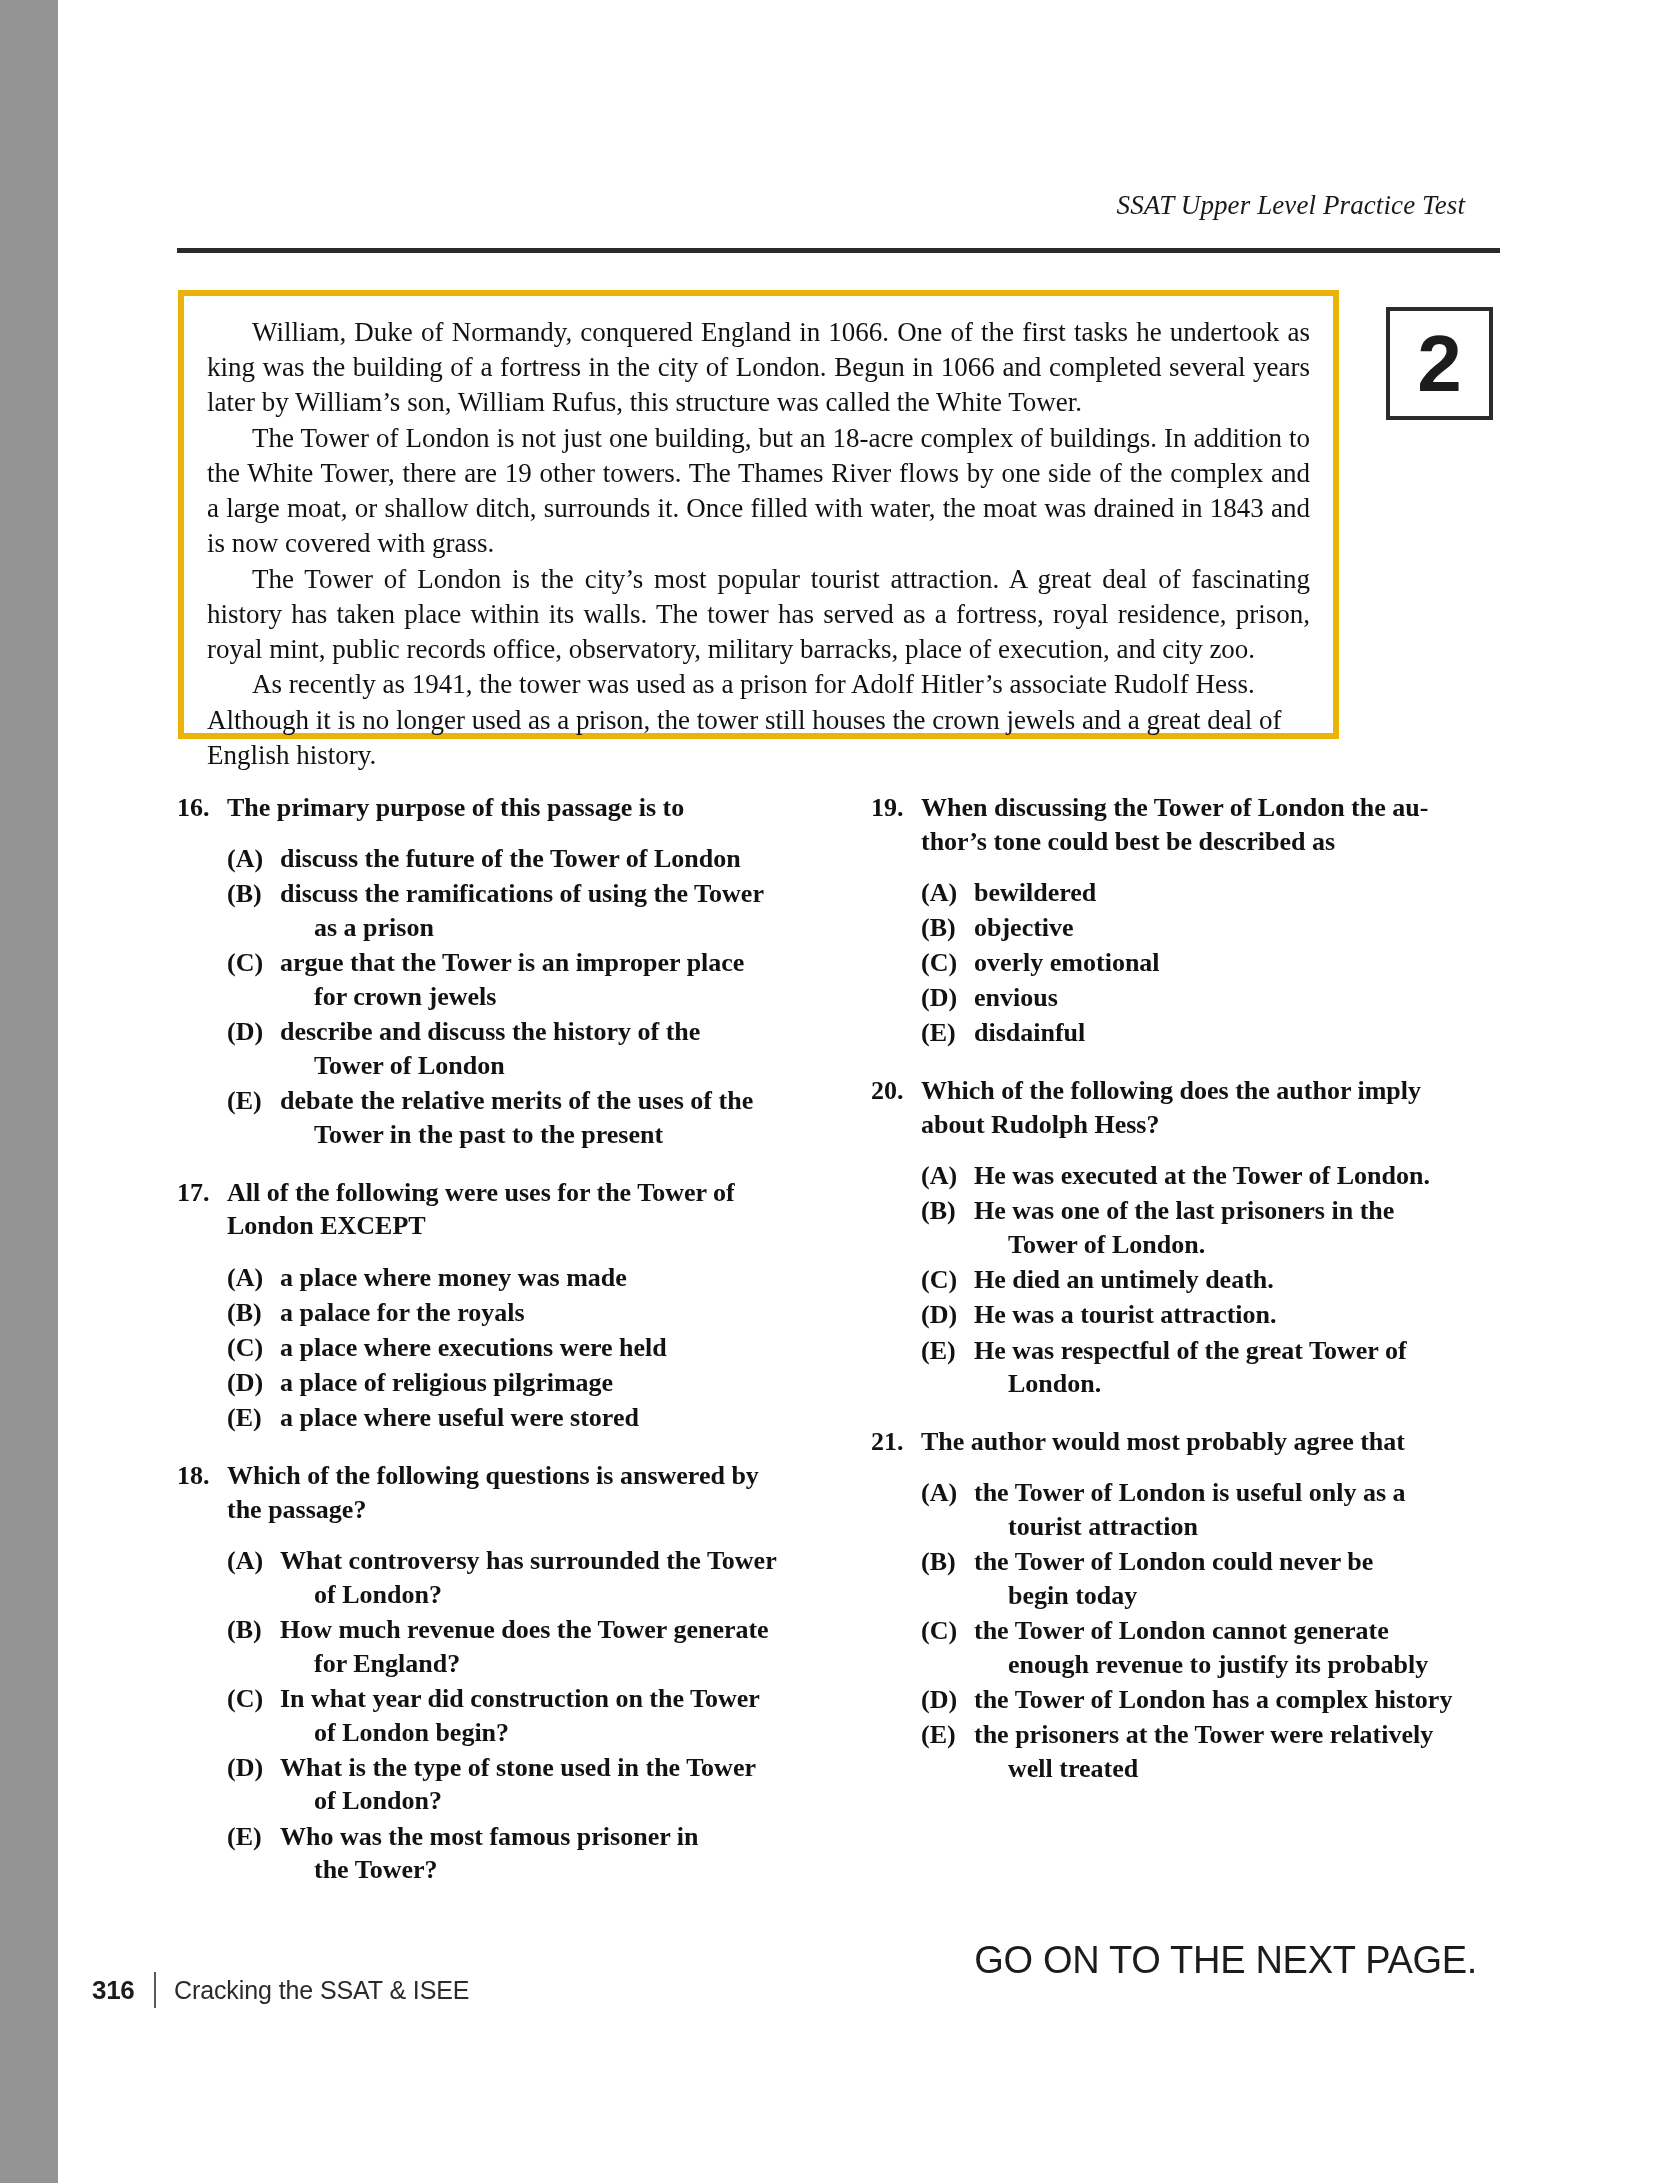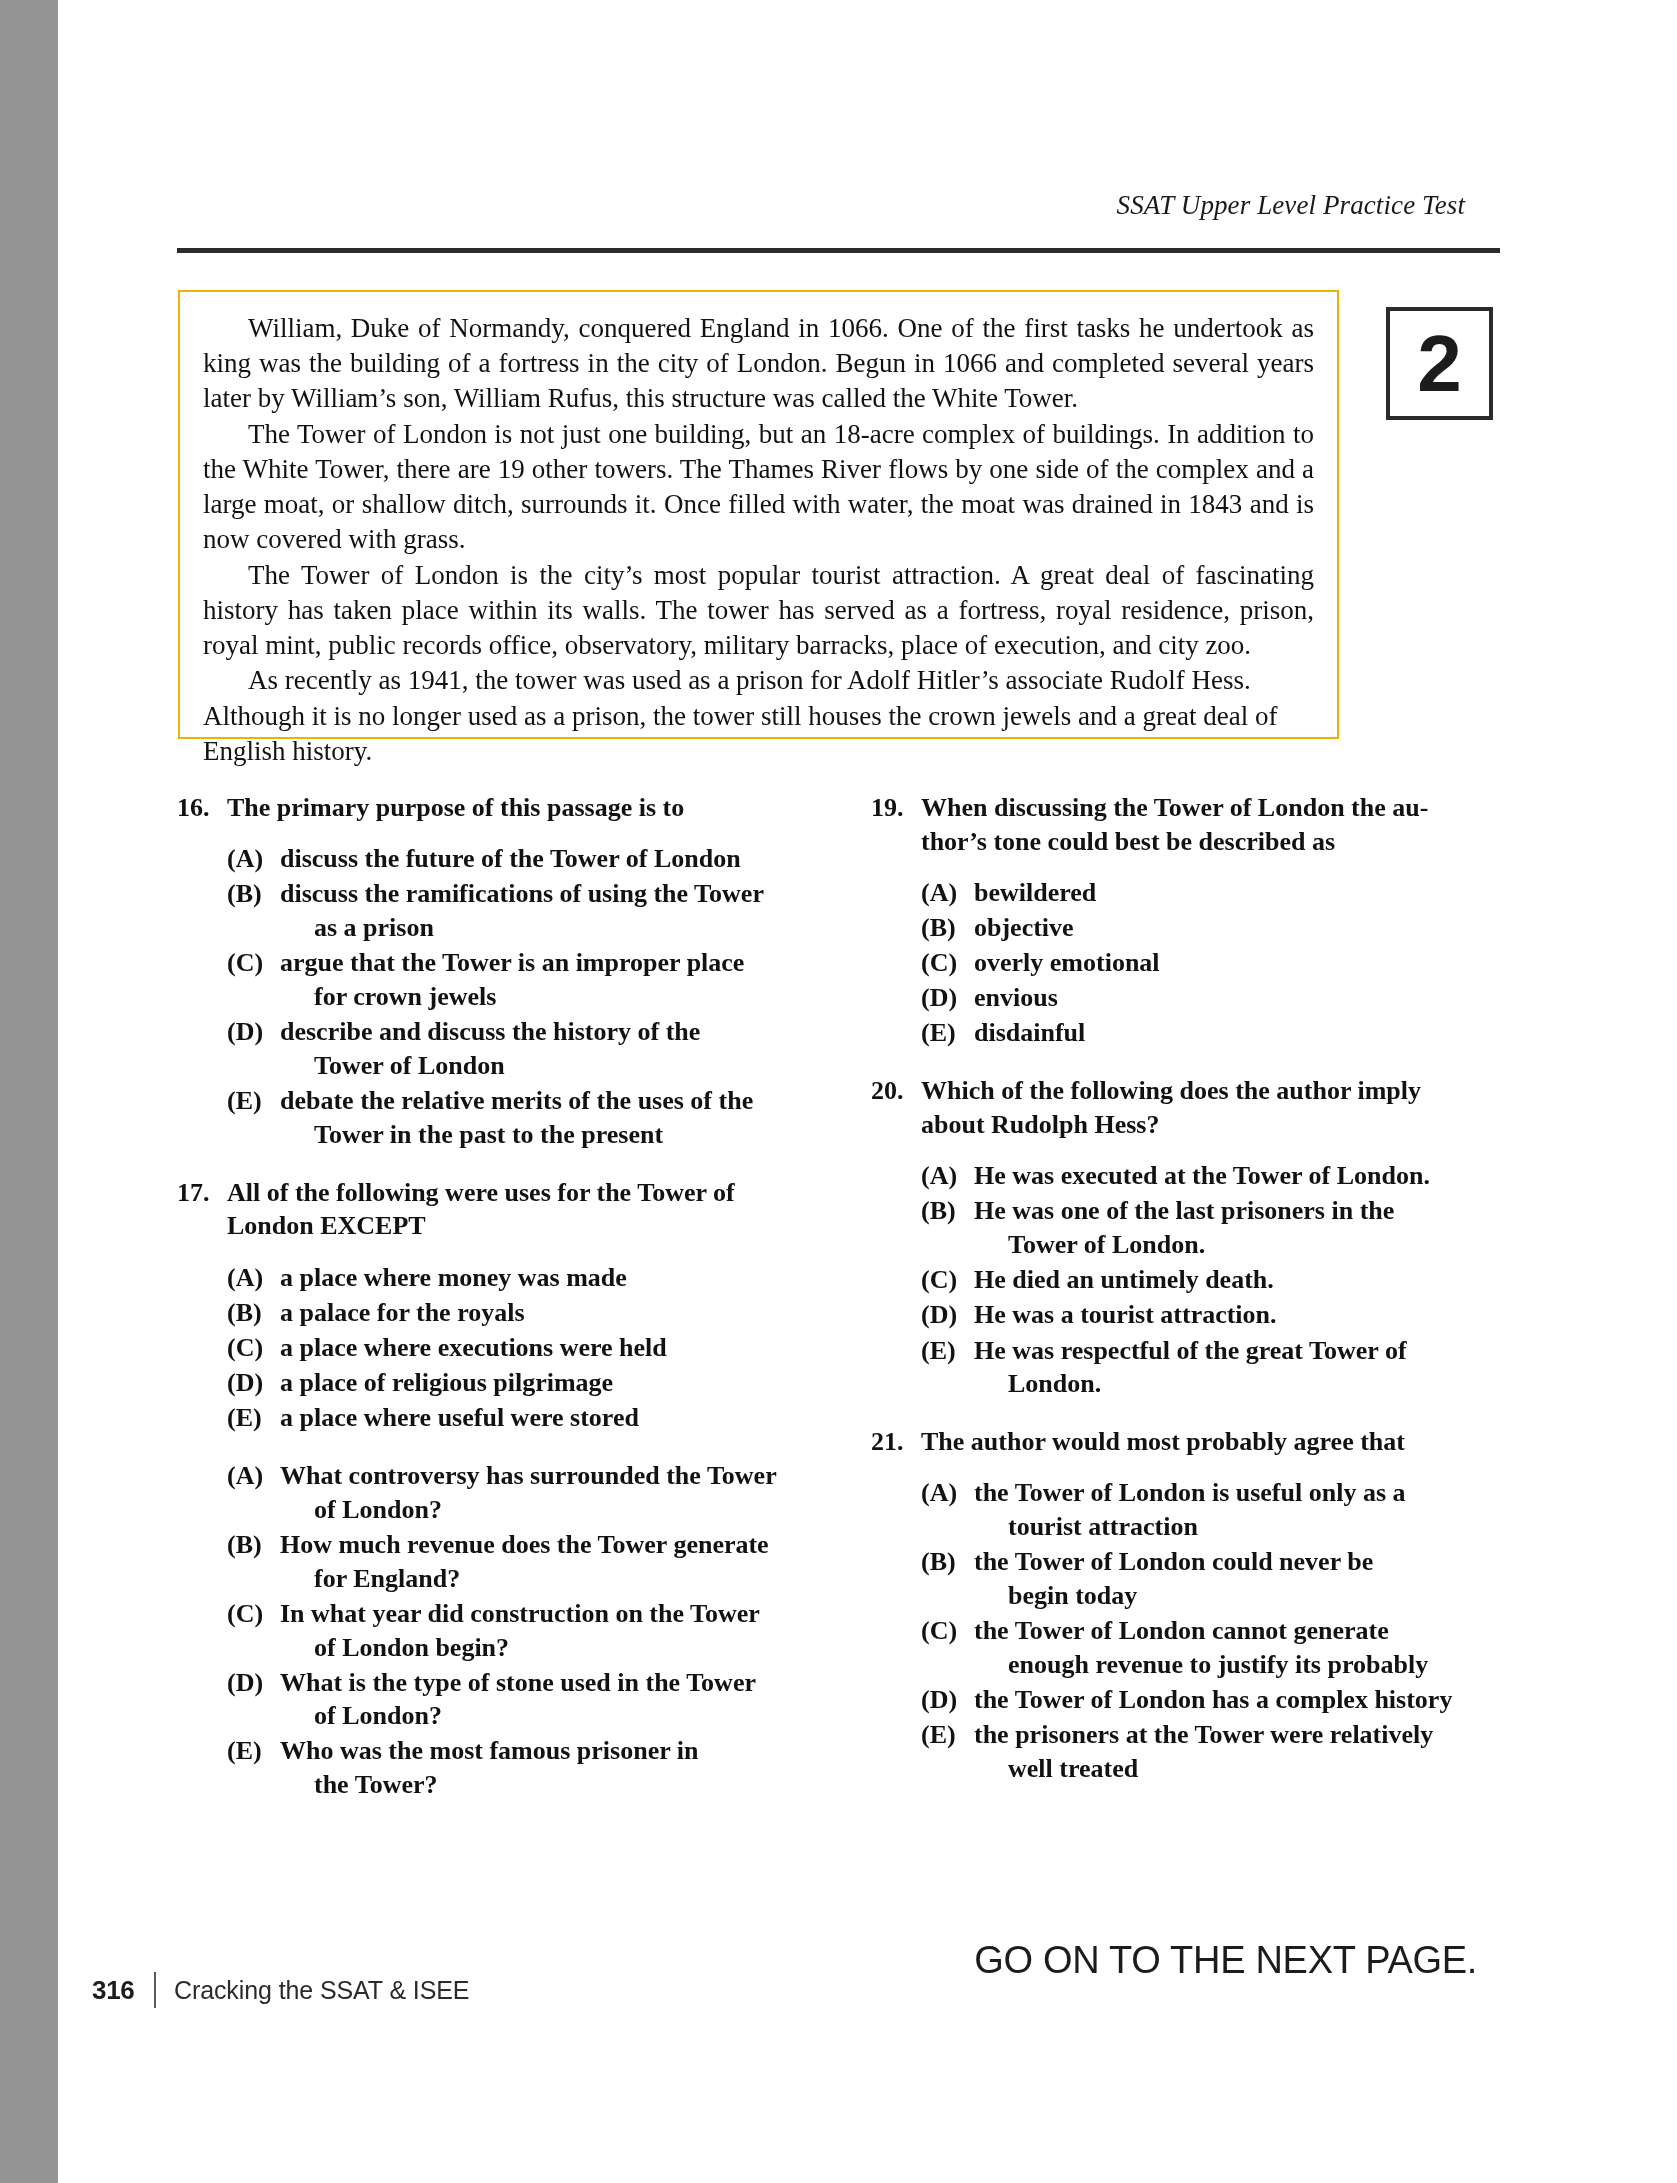--- a/index.html
+++ b/index.html
@@ -44,21 +44,21 @@
     height: 4.7px;
     background: #2b2b2b;
   }
   
   .passage-box {
     position: absolute;
     left: 178px;
     top: 290px;
     width: 1161px;
     height: 449px;
-    border: 2px solid #eab308;
+    border: 6px solid #eab308;
     box-sizing: border-box;
     background: #ffffff;
     padding: 19px 23px 13.5px 23px;
   }
   .passage-box p {
     margin: 0;
     text-indent: 45px;
     font-size: 27px;
     line-height: 1.305;
     color: #121212;
@@ -263,20 +263,24 @@
               <div class="choice-letter">(D)</div>
               <div class="choice-text">a place of religious pilgrimage</div>
             </div>
             <div class="choice">
               <div class="choice-letter">(E)</div>
               <div class="choice-text">a place where useful were stored</div>
             </div>
           </div>
         </div>
         <div class="question">
+          <div class="q-head">
+            <div class="q-num">18.</div>
+            <div class="q-text">Which of the following questions is answered by the passage?</div>
+          </div>
           <div class="choices">
             <div class="choice">
               <div class="choice-letter">(A)</div>
               <div class="choice-text">What controversy has surrounded the Tower<span class="cont">of London?</span></div>
             </div>
             <div class="choice">
               <div class="choice-letter">(B)</div>
               <div class="choice-text">How much revenue does the Tower generate<span class="cont">for England?</span></div>
             </div>
             <div class="choice">

